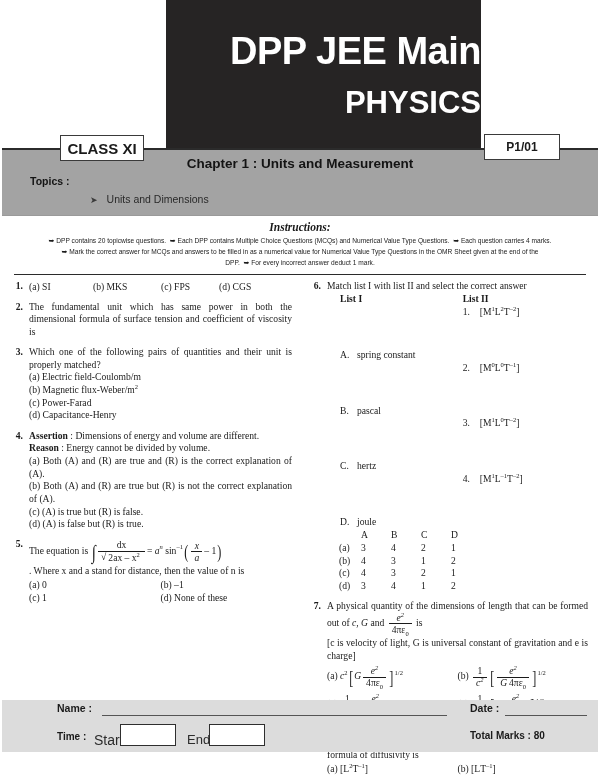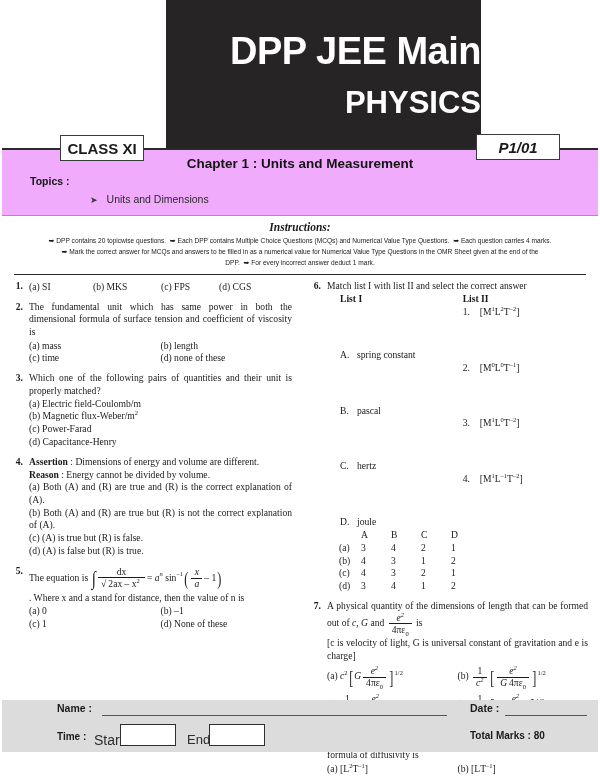--- a/index.html
+++ b/index.html
@@ -29,36 +29,36 @@
   }
   .brand-sub {
     font-family:"Liberation Sans", sans-serif;
     font-weight:bold; color:#ffffff;
     font-size:31px; line-height:1.1; margin-top:14px;
   }
 
   
   .info-band {
     position:relative;
-    background:#f0abfc;
+    background:#a3a3a3;
     height:68px;
     border-top:2px solid #2b2b2b;
     border-bottom:1.5px solid #9a9a9a;
     margin:0 2px 0 2px;
   }
   .tagbox {
     position:absolute;
     background:#ffffff;
     border:1.6px solid #3a3a3a;
     font-family:"Liberation Sans", sans-serif;
     font-weight:bold;
     display:flex; align-items:center; justify-content:center;
   }
   .class-box { left:58px; top:-15px; width:84px; height:26px; font-size:15px; }
-  .code-box  { right:38px; top:-16px; width:84px; height:26px; font-size:15px;font-style:italic; }
+  .code-box  { right:38px; top:-16px; width:76px; height:26px; font-size:12px; }
 
   .chapter-title {
     position:absolute; left:0; right:0; top:6px;
     text-align:center;
     font-family:"Liberation Sans", sans-serif;
     font-weight:bold; font-size:13.5px; color:#141414;
   }
   .topics-label {
     position:absolute; left:28px; top:25px;
     font-family:"Liberation Sans", sans-serif;
@@ -207,26 +207,20 @@
         <div class="opts-inline">
           <span class="o-a">(a)  SI</span><span class="o-b">(b)  MKS</span><span class="o-c">(c)  FPS</span><span>(d)  CGS</span>
         </div>
       </div>
     </div>
 
     <div class="q">
       <div class="qnum">2.</div>
       <div class="qbody">
         <div class="qtext">The fundamental unit which has same power in both the dimensional formula of surface tension and coefficient of viscosity is</div>
-        <div class="opts-2col">
-          <div class="opt2">(a)  mass</div>
-          <div class="opt2">(b)  length</div>
-          <div class="opt2">(c)  time</div>
-          <div class="opt2">(d)  none of these</div>
-        </div>
       </div>
     </div>
 
     <div class="q">
       <div class="qnum">3.</div>
       <div class="qbody">
         <div class="qtext">Which one of the following pairs of quantities and their unit is properly matched?</div>
         <div class="opts-1col">
           <div class="opt1">
             <span>(a)</span>

